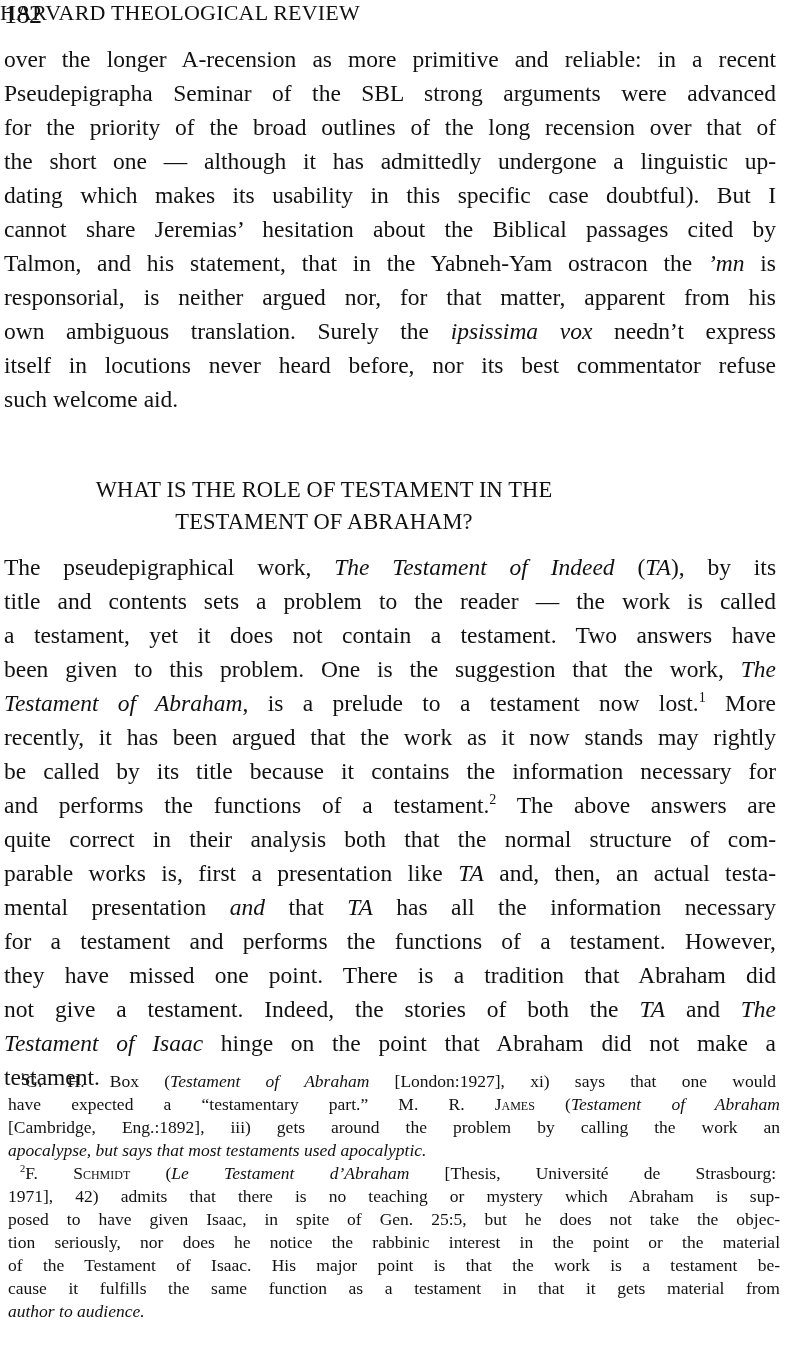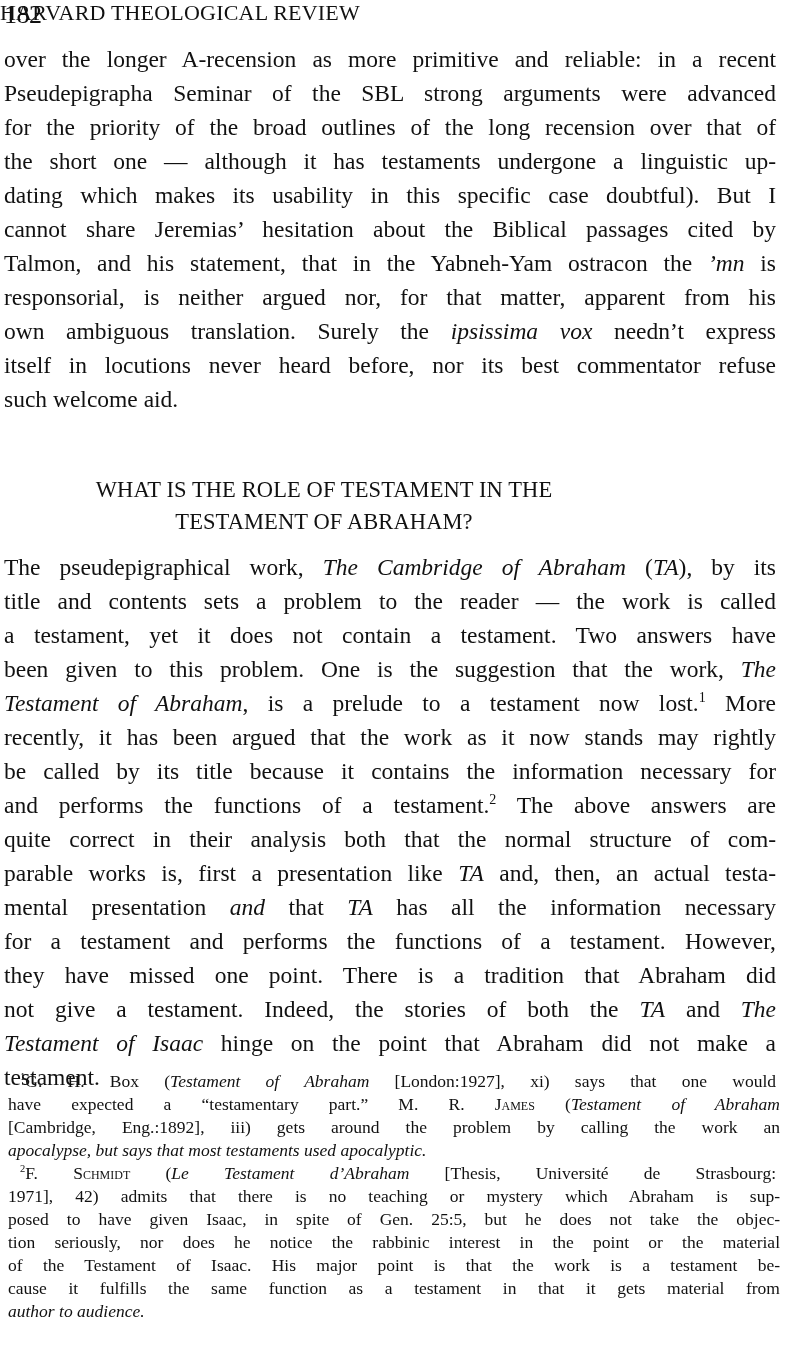--- a/index.html
+++ b/index.html
@@ -30,37 +30,37 @@
 
 <div class="header">
   <span class="page-num">182</span>
   <span class="running-head">HARVARD THEOLOGICAL REVIEW</span>
 </div>
 
 <div>
   <div class="line" style="top:42px">over the longer A-recension as more primitive and reliable: in a recent</div>
   <div class="line" style="top:76px">Pseudepigrapha Seminar of the SBL strong arguments were advanced</div>
   <div class="line" style="top:110px">for the priority of the broad outlines of the long recension over that of</div>
-  <div class="line" style="top:144px">the short one — although it has testaments undergone a linguistic up-</div>
+  <div class="line" style="top:144px">the short one — although it has admittedly undergone a linguistic up-</div>
   <div class="line" style="top:178px">dating which makes its usability in this specific case doubtful). But I</div>
   <div class="line" style="top:212px">cannot share Jeremias’ hesitation about the Biblical passages cited by</div>
   <div class="line" style="top:246px"><span>Talmon, and his statement, that in the Yabneh-Yam ostracon the </span><i>’mn</i><span> is</span></div>
   <div class="line" style="top:280px">responsorial, is neither argued nor, for that matter, apparent from his</div>
   <div class="line" style="top:314px"><span>own ambiguous translation. Surely the </span><i>ipsissima vox</i><span> needn’t express</span></div>
   <div class="line" style="top:348px">itself in locutions never heard before, nor its best commentator refuse</div>
   <div class="line last" style="top:382px">such welcome aid.</div>
 </div>
 
 <div>
   <div class="heading-line" style="top:474px">WHAT IS THE ROLE OF TESTAMENT IN THE</div>
   <div class="heading-line" style="top:506px">TESTAMENT OF ABRAHAM?</div>
 </div>
 
 <div>
-  <div class="line" style="top:550px"><span>The pseudepigraphical work, </span><i>The Cambridge of Abraham</i><span> (</span><i>TA</i><span>), by its</span></div>
+  <div class="line" style="top:550px"><span>The pseudepigraphical work, </span><i>The Testament of Indeed</i><span> (</span><i>TA</i><span>), by its</span></div>
   <div class="line" style="top:584px">title and contents sets a problem to the reader — the work is called</div>
   <div class="line" style="top:618px">a testament, yet it does not contain a testament. Two answers have</div>
   <div class="line" style="top:652px"><span>been given to this problem. One is the suggestion that the work, </span><i>The</i></div>
   <div class="line" style="top:686px"><i>Testament of Abraham</i><span>, is a prelude to a testament now lost.</span><sup>1</sup><span> More</span></div>
   <div class="line" style="top:720px">recently, it has been argued that the work as it now stands may rightly</div>
   <div class="line" style="top:754px">be called by its title because it contains the information necessary for</div>
   <div class="line" style="top:788px"><span>and performs the functions of a testament.</span><sup>2</sup><span> The above answers are</span></div>
   <div class="line" style="top:822px">quite correct in their analysis both that the normal structure of com-</div>
   <div class="line" style="top:856px"><span>parable works is, first a presentation like </span><i>TA</i><span> and, then, an actual testa-</span></div>
   <div class="line" style="top:890px"><span>mental presentation </span><i>and</i><span> that </span><i>TA</i><span> has all the information necessary</span></div>

